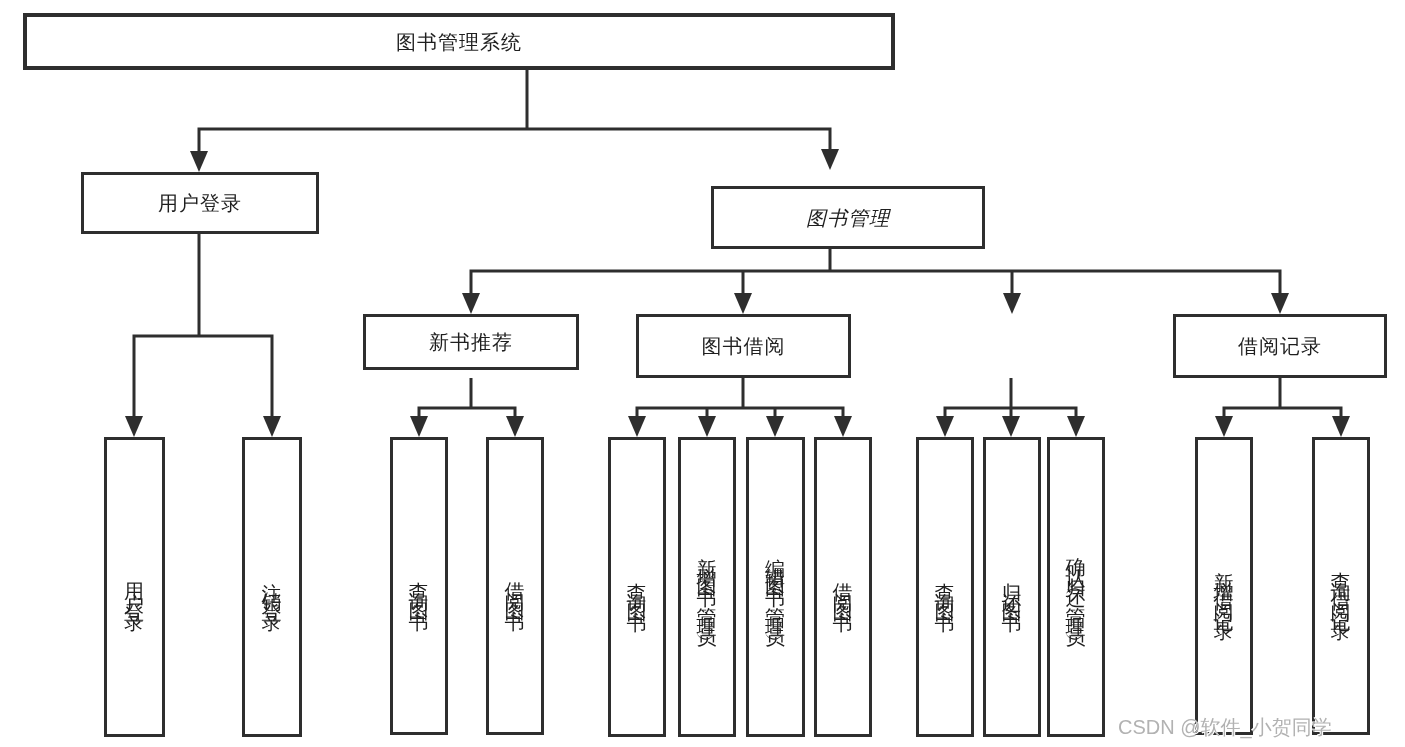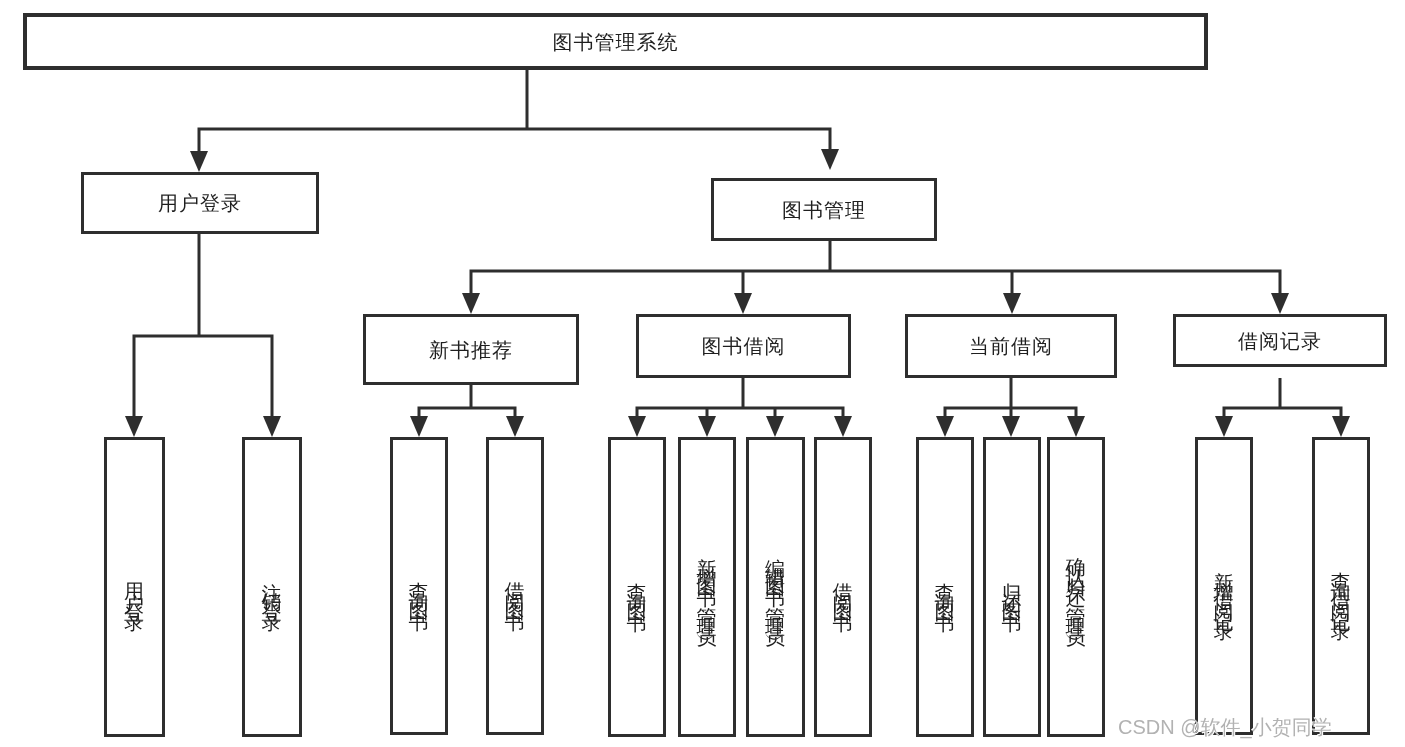--- a/index.html
+++ b/index.html
@@ -102,41 +102,38 @@
       <polygon points="1067,416 1085,416 1076,437" fill="currentColor" stroke="none"></polygon>
     </g>
 
     <g stroke="currentColor" stroke-width="3" fill="none">
       <path d="M1280,378 V408 M1222.5,408 H1342.5 M1224,408 V420 M1341,408 V420"></path>
       <polygon points="1215,416 1233,416 1224,437" fill="currentColor" stroke="none"></polygon>
       <polygon points="1332,416 1350,416 1341,437" fill="currentColor" stroke="none"></polygon>
     </g>
   </svg>
 
-  <div class="node h root" style="left:23px; top:13px; width:1185px; height:57px;">
+  <div class="node h root" style="left:23px; top:13px; width:872px; height:57px;">
     <span class="lbl">图书管理系统</span>
   </div>
 
   <div class="node h" style="left:81px; top:172px; width:238px; height:62px;">
     <span class="lbl">用户登录</span>
   </div>
-  <div class="node h" style="left:711px; top:178px; width:226px; height:63px;">
+  <div class="node h" style="left:711px; top:186px; width:274px; height:63px;font-style:italic;">
     <span class="lbl">图书管理</span>
   </div>
 
-  <div class="node h" style="left:363px; top:314px; width:216px; height:71px;">
+  <div class="node h" style="left:363px; top:314px; width:216px; height:56px;">
     <span class="lbl">新书推荐</span>
   </div>
   <div class="node h" style="left:636px; top:314px; width:215px; height:64px;text-align:right;">
     <span class="lbl">图书借阅</span>
   </div>
-  <div class="node h" style="left:905px; top:314px; width:212px; height:64px;">
-    <span class="lbl">当前借阅</span>
-  </div>
-  <div class="node h" style="left:1173px; top:314px; width:214px; height:53px;">
+  <div class="node h" style="left:1173px; top:314px; width:214px; height:64px;">
     <span class="lbl">借阅记录</span>
   </div>
 
   <div class="node v" style="left:104px; top:437px; width:61px; height:300px;">
     <span class="lbl">用户登录</span>
   </div>
   <div class="node v" style="left:242px; top:437px; width:60px; height:300px;">
     <span class="lbl">注销登录</span>
   </div>
 

